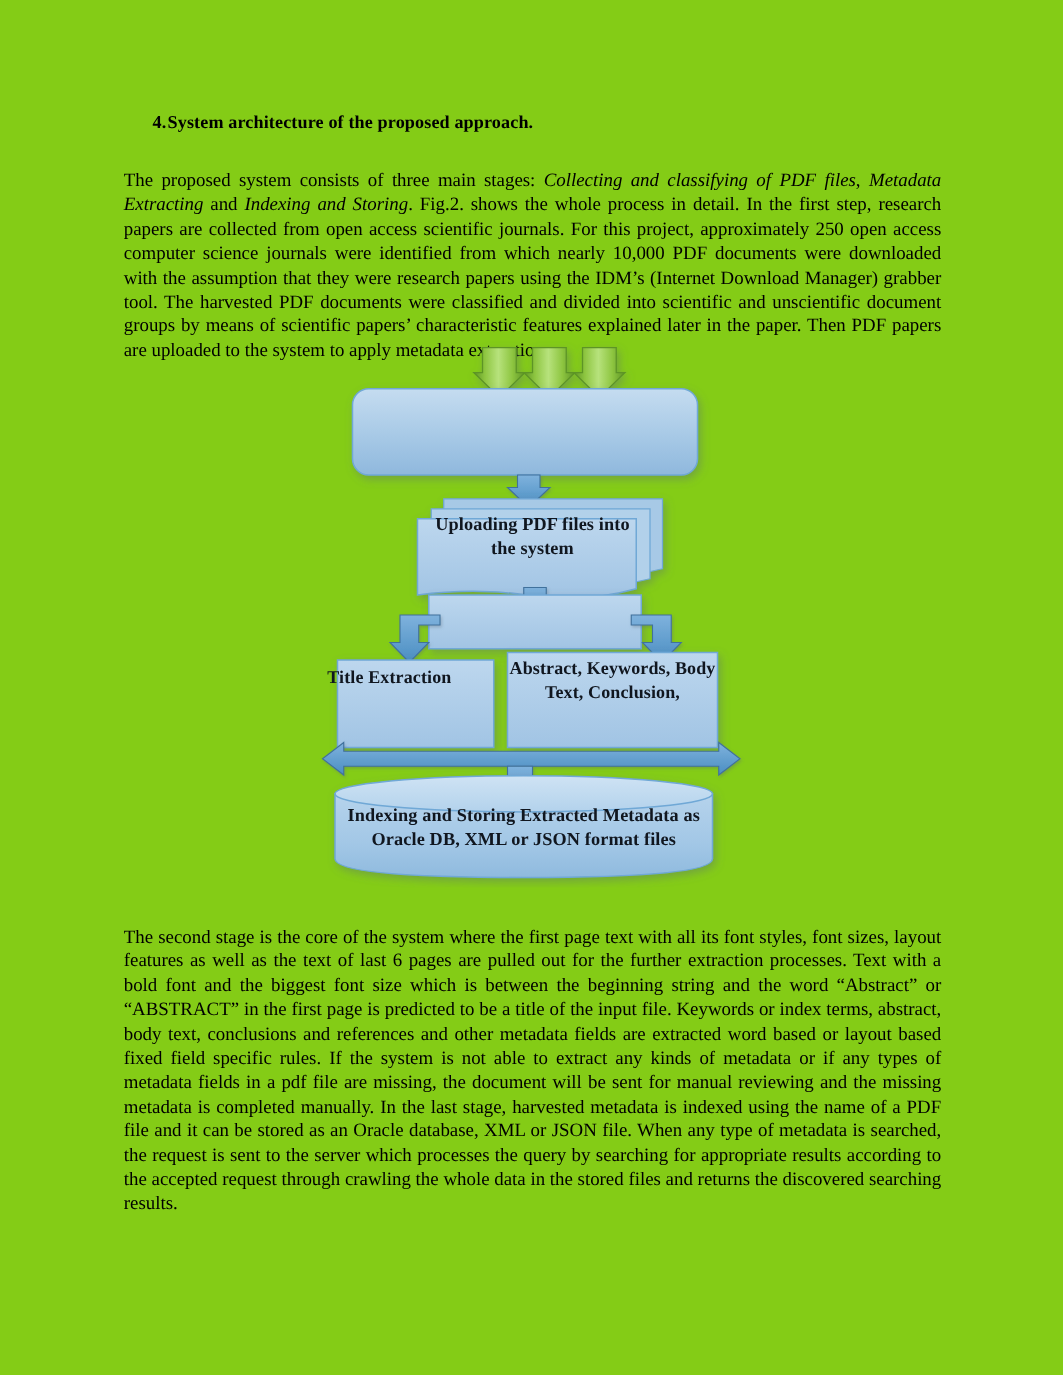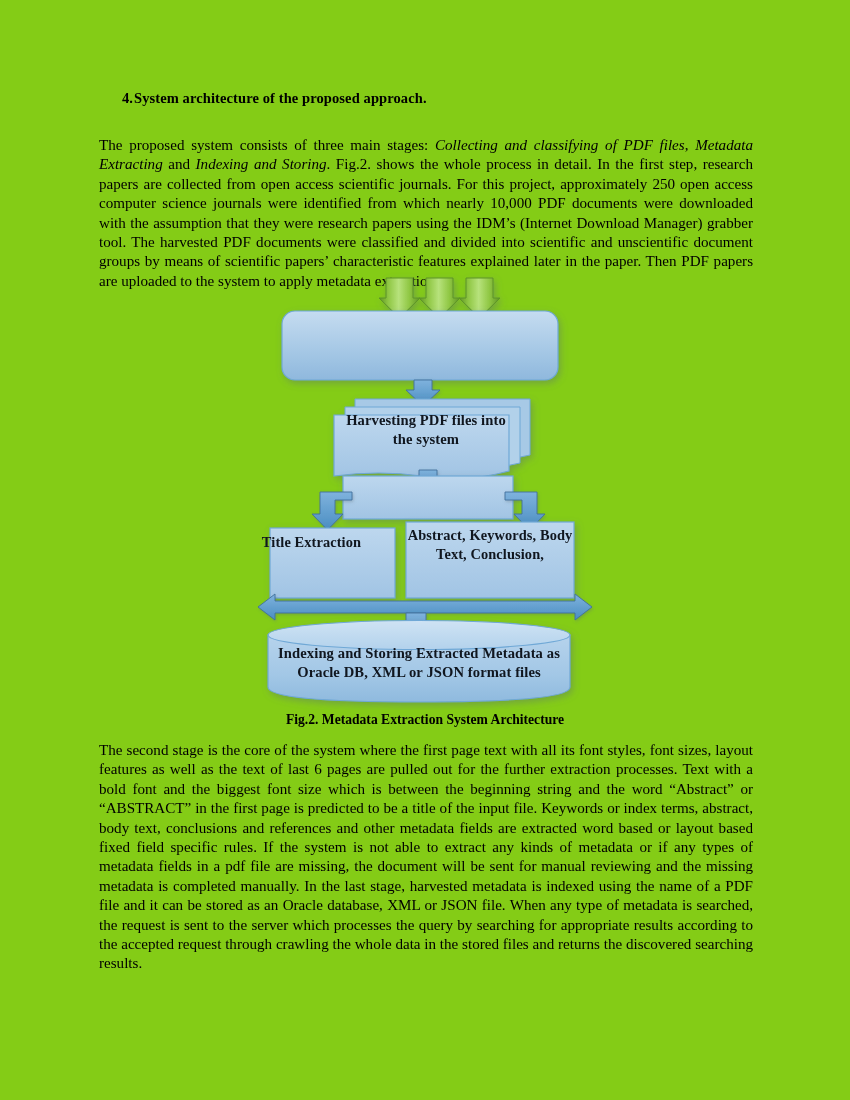--- a/index.html
+++ b/index.html
@@ -217,23 +217,22 @@
       <g filter="url(#tinyShadow)">
         <path d="M406 343 L406 355 L396 355 L416 376 L436 355 L426 355 L426 343 Z" fill="url(#blueArrowGrad)" stroke="#41719c" stroke-width="0.9"></path>
       </g>
 
       <g filter="url(#softShadow)">
         <path d="M268 365 V417 Q268 432 419 432 Q570 432 570 417 V365 Z" fill="url(#cylBody)" stroke="#6fa8d6" stroke-width="1.2"></path>
         <ellipse cx="419" cy="365" rx="151" ry="14.5" fill="url(#cylTop)" stroke="#6fa8d6" stroke-width="1.2"></ellipse>
       </g>
     </svg>
 
-    <div class="dlabel lbl-upload">Harvesting PDF files into the system</div>
+    <div class="dlabel lbl-upload">Uploading PDF files into the system</div>
     <div class="dlabel lbl-title">Title Extraction</div>
     <div class="dlabel lbl-abstract">Abstract, Keywords, Body Text, Conclusion,</div>
     <div class="dlabel lbl-store">Indexing and Storing Extracted Metadata as Oracle DB, XML or JSON format files</div>
   </div>
 
-  <div class="fig-caption">Fig.2. Metadata Extraction System Architecture</div>
 
   <div class="para para-2">The second stage is the core of the system where the first page text with all its font styles, font sizes, layout features as well as the text of last 6 pages are pulled out for the further extraction processes. Text with a bold font and the biggest font size which is between the beginning string and the word “Abstract” or “ABSTRACT” in the first page is predicted to be a title of the input file. Keywords or index terms, abstract, body text, conclusions and references and other metadata fields are extracted word based or layout based fixed field specific rules. If the system is not able to extract any kinds of metadata or if any types of metadata fields in a pdf file are missing, the document will be sent for manual reviewing and the missing metadata is completed manually. In the last stage, harvested metadata is indexed using the name of a PDF file and it can be stored as an Oracle database, XML or JSON file. When any type of metadata is searched, the request is sent to the server which processes the query by searching for appropriate results according to the accepted request through crawling the whole data in the stored files and returns the discovered searching results.</div>
 
 </div>
 
 </body></html>

